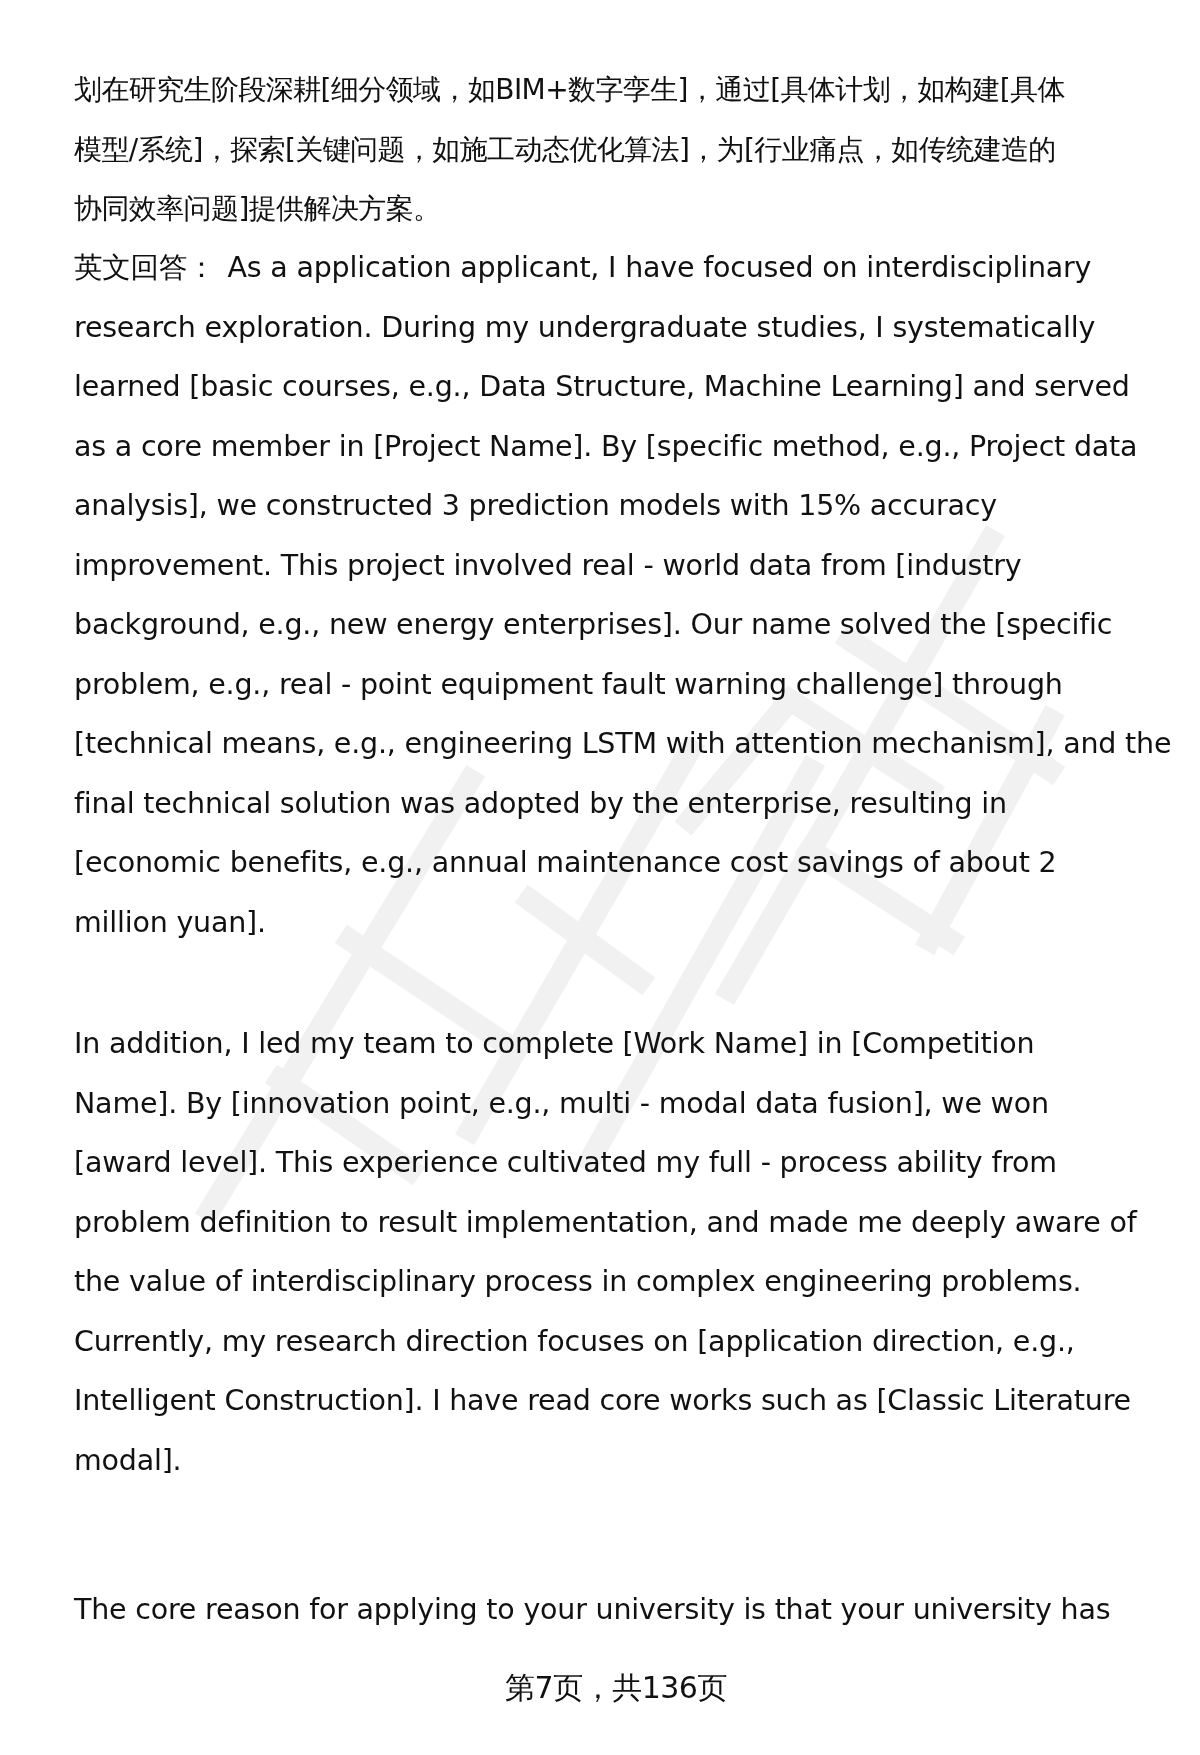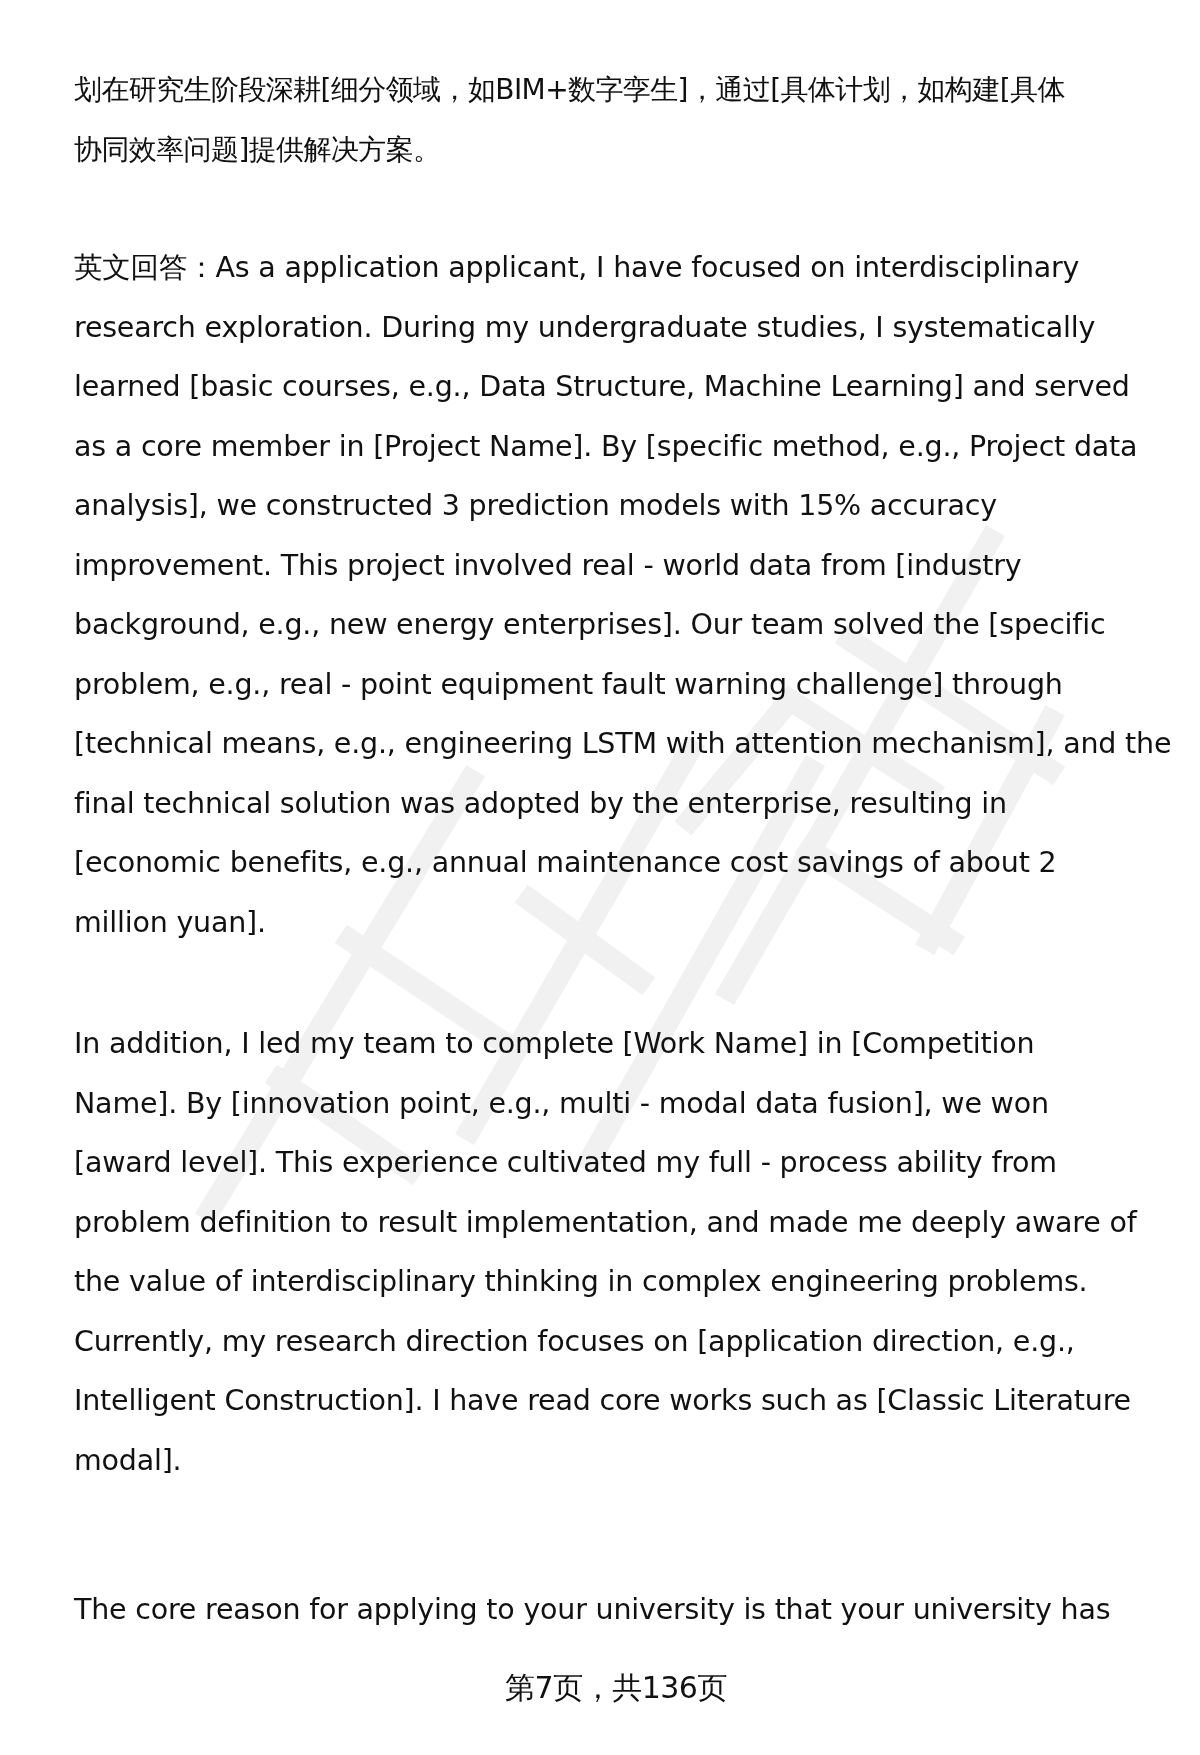--- a/index.html
+++ b/index.html
@@ -38,21 +38,21 @@
     }
     .line {
       display: block;
       height: 59.5px;
       line-height: 59.5px;
       font-size: 28.5px;
       white-space: nowrap;
       letter-spacing: -0.2px;
     }
     .zh .line { font-size: 28px; letter-spacing: -0.6px; }
-    .label { margin-right: 0; }
+    .label { margin-right: 12px; }
     .footer {
       position: absolute;
       left: 0;
       width: 1200px;
       top: 1668px;
       text-align: center;
       font-size: 30px;
       line-height: 40px;
       z-index: 1;
       letter-spacing: -0.5px;
@@ -75,44 +75,45 @@
     <path d="M680 120 L880 250"></path>
     <path d="M640 330 L780 420"></path>
     <path d="M760 420 L880 200"></path>
   </g>
 </svg>
 
 <main class="page">
 
   <p class="para zh" style="top:60px">
     <span class="line">划在研究生阶段深耕[细分领域，如BIM+数字孪生]，通过[具体计划，如构建[具体</span>
+    <span class="line">模型/系统]，探索[关键问题，如施工动态优化算法]，为[行业痛点，如传统建造的</span>
     <span class="line">协同效率问题]提供解决方案。</span>
   </p>
 
   <p class="para" style="top:238px">
     <span class="line"><span class="label">英文回答：</span><span>As a application applicant, I have focused on interdisciplinary</span></span>
     <span class="line">research exploration. During my undergraduate studies, I systematically</span>
     <span class="line">learned [basic courses, e.g., Data Structure, Machine Learning] and served</span>
     <span class="line">as a core member in [Project Name]. By [specific method, e.g., Project data</span>
     <span class="line">analysis], we constructed 3 prediction models with 15% accuracy</span>
     <span class="line">improvement. This project involved real - world data from [industry</span>
-    <span class="line">background, e.g., new energy enterprises]. Our team solved the [specific</span>
+    <span class="line">background, e.g., new energy enterprises]. Our name solved the [specific</span>
     <span class="line">problem, e.g., real - point equipment fault warning challenge] through</span>
     <span class="line">[technical means, e.g., engineering LSTM with attention mechanism], and the</span>
     <span class="line">final technical solution was adopted by the enterprise, resulting in</span>
     <span class="line">[economic benefits, e.g., annual maintenance cost savings of about 2</span>
     <span class="line">million yuan].</span>
   </p>
 
   <p class="para" style="top:1014px">
     <span class="line">In addition, I led my team to complete [Work Name] in [Competition</span>
     <span class="line">Name]. By [innovation point, e.g., multi - modal data fusion], we won</span>
     <span class="line">[award level]. This experience cultivated my full - process ability from</span>
     <span class="line">problem definition to result implementation, and made me deeply aware of</span>
-    <span class="line">the value of interdisciplinary thinking in complex engineering problems.</span>
+    <span class="line">the value of interdisciplinary process in complex engineering problems.</span>
     <span class="line">Currently, my research direction focuses on [application direction, e.g.,</span>
     <span class="line">Intelligent Construction]. I have read core works such as [Classic Literature</span>
     <span class="line">modal].</span>
   </p>
 
   <p class="para" style="top:1580px">
     <span class="line">The core reason for applying to your university is that your university has</span>
   </p>
 
 </main>

